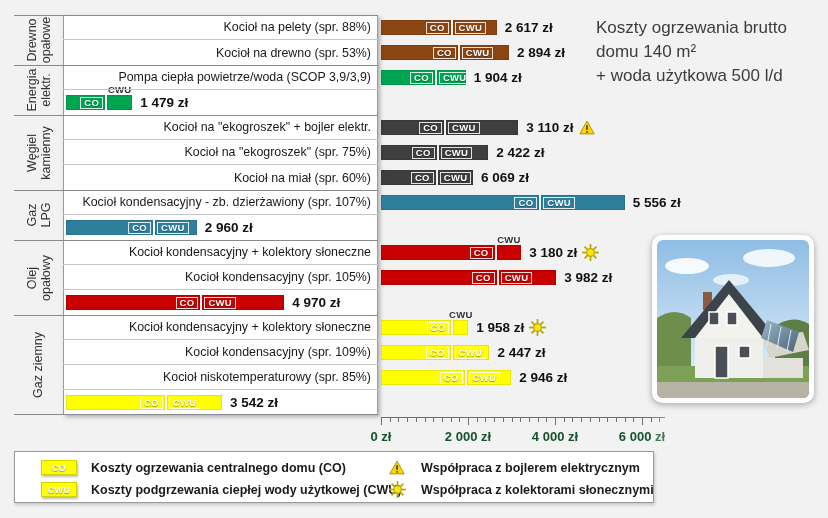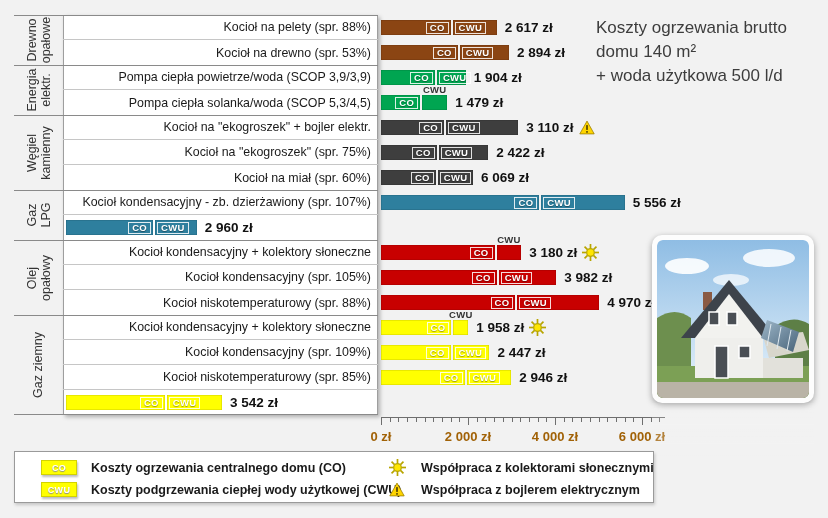--- a/index.html
+++ b/index.html
@@ -58,21 +58,21 @@
   .bar-value{margin-left:8px;font-size:13.5px;font-weight:bold;color:#111;white-space:nowrap;}
   .row-icon{margin-left:5px;display:inline-flex;}
   .row-icon svg{display:block;}
   
   #axis{position:absolute;left:367px;top:402px;width:284px;height:40px;border-top:1px solid #6e6e6e;}
   .tick{position:absolute;top:0;width:1px;background:#6e6e6e;}
   .tick.minor{height:4px;}
   .tick.major{height:7px;}
   .tick-label{
     position:absolute;top:11px;transform:translateX(-50%);
-    font-size:13px;font-weight:bold;color:#a16207;white-space:nowrap;
+    font-size:13px;font-weight:bold;color:#14532d;white-space:nowrap;
   }
   
   #title{position:absolute;left:596px;top:16px;width:225px;font-size:17px;line-height:1.42;color:#3d3d3d;}
   
   #photo{
     position:absolute;left:652px;top:235px;width:152px;height:158px;
     background:#fff;border:5px solid #fdfdfd;border-radius:10px;
     box-shadow:0 2px 6px rgba(0,0,0,.35);overflow:hidden;
   }
   #photo svg{display:block;border-radius:6px;}
@@ -162,21 +162,20 @@
                   <span class="seglabel">CO</span>
                 </div>
                 <div class="seg cwu" style="width: 28.884px; background: rgb(0, 165, 81);">
                   <span class="seglabel">CWU</span>
                 </div>
               </div>
               <span class="bar-value">1 904 zł</span>
             </div>
           </div>
           <div class="grow">
-            <div class="rlabel">Pompa ciepła solanka/woda (SCOP 5,3/4,5)</div>
             <div class="rbar">
               <div class="bar">
                 <div class="seg co" style="width: 39.15px; background: rgb(0, 165, 81);">
                   <span class="seglabel">CO</span>
                 </div>
                 <div class="seg cwu" style="width: 25.1865px; background: rgb(0, 165, 81);"></div>
               </div>
               <span class="cwu-above" style="left: 53.7432px;">CWU</span>
               <span class="bar-value">1 479 zł</span>
             </div>
@@ -323,21 +322,20 @@
                   <span class="seglabel">CO</span>
                 </div>
                 <div class="seg cwu" style="width: 57.507px; background: rgb(200, 0, 0);">
                   <span class="seglabel">CWU</span>
                 </div>
               </div>
               <span class="bar-value">3 982 zł</span>
             </div>
           </div>
           <div class="grow">
-            <div class="rlabel">Kocioł niskotemperaturowy (spr. 88%)</div>
             <div class="rbar">
               <div class="bar">
                 <div class="seg co" style="width: 134.415px; background: rgb(200, 0, 0);">
                   <span class="seglabel">CO</span>
                 </div>
                 <div class="seg cwu" style="width: 81.78px; background: rgb(200, 0, 0);">
                   <span class="seglabel">CWU</span>
                 </div>
               </div>
               <span class="bar-value">4 970 zł</span>
@@ -516,40 +514,40 @@
         <span class="legend-text">Koszty ogrzewania centralnego domu (CO)</span>
       </div>
       <div class="legend-item">
         <span class="swatch">CWU</span>
         <span class="legend-text">Koszty podgrzewania ciepłej wody użytkowej (CWU)</span>
       </div>
     </div>
   <div id="legend-flags" class="legend-col">
       <div class="legend-item">
         <span class="legend-icon">
+          <svg width="16" height="15" viewBox="0 0 20 18">
+            <polygon points="10,1 19,17 1,17" fill="#ffd500" stroke="#9a7d00" stroke-width="1"></polygon>
+            <rect x="9" y="6" width="2" height="6" fill="#4a3c00"></rect>
+            <rect x="9" y="13.5" width="2" height="2" fill="#4a3c00"></rect>
+          </svg>
+        </span>
+        <span class="legend-text">Współpraca z bojlerem elektrycznym</span>
+      </div>
+      <div class="legend-item">
+        <span class="legend-icon">
           <svg width="17" height="17" viewBox="0 0 20 20">
             <g stroke="#b8a500" stroke-width="2">
               <line x1="10" y1="0" x2="10" y2="5"></line>
               <line x1="10" y1="15" x2="10" y2="20"></line>
               <line x1="0" y1="10" x2="5" y2="10"></line>
               <line x1="15" y1="10" x2="20" y2="10"></line>
               <line x1="3" y1="3" x2="6.5" y2="6.5"></line>
               <line x1="13.5" y1="13.5" x2="17" y2="17"></line>
               <line x1="3" y1="17" x2="6.5" y2="13.5"></line>
               <line x1="13.5" y1="6.5" x2="17" y2="3"></line>
             </g>
             <circle cx="10" cy="10" r="4.5" fill="#ffe600" stroke="#b8a500" stroke-width="1.5"></circle>
           </svg>
         </span>
         <span class="legend-text">Współpraca z kolektorami słonecznymi</span>
       </div>
-      <div class="legend-item">
-        <span class="legend-icon">
-          <svg width="16" height="15" viewBox="0 0 20 18">
-            <polygon points="10,1 19,17 1,17" fill="#ffd500" stroke="#9a7d00" stroke-width="1"></polygon>
-            <rect x="9" y="6" width="2" height="6" fill="#4a3c00"></rect>
-            <rect x="9" y="13.5" width="2" height="2" fill="#4a3c00"></rect>
-          </svg>
-        </span>
-        <span class="legend-text">Współpraca z bojlerem elektrycznym</span>
-      </div>
     </div>
 </div>
 
 </body></html>

